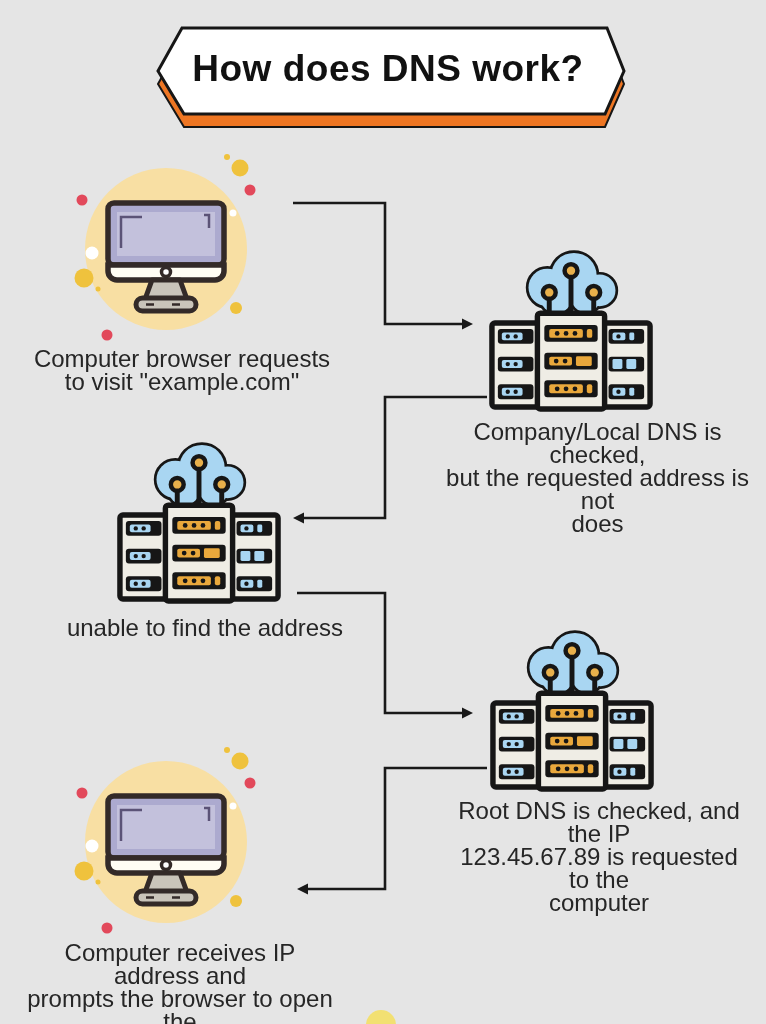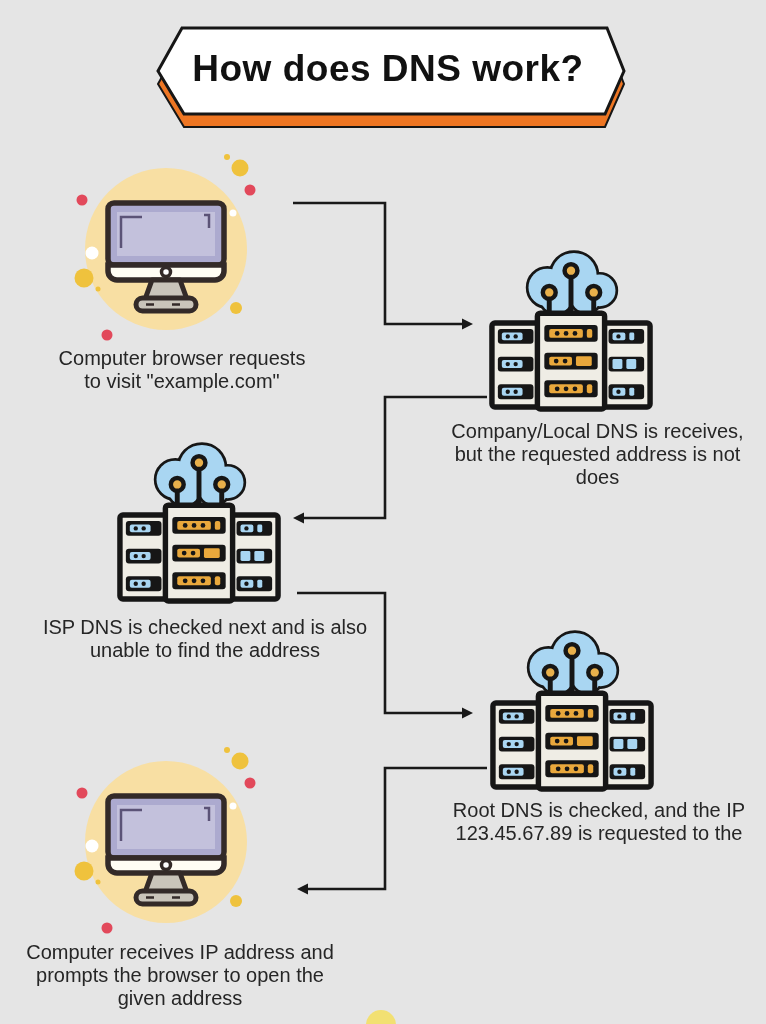--- a/index.html
+++ b/index.html
@@ -11,21 +11,21 @@
   .abs{position:absolute;}
   
   .banner{left:138px;top:22px;width:500px;height:112px;}
   .banner-title{
     left:138px;top:24px;width:500px;height:90px;
     display:flex;align-items:center;justify-content:center;
     font-size:37px;font-weight:bold;color:#111111;letter-spacing:0.5px;
   }
   
   .caption{
-    text-align:center;font-size:20px;line-height:23px;color:#262626;
+    text-align:center;font-size:24px;line-height:23px;color:#262626;
   }
   .caption span{display:block;}
   .cap1{left:28px;top:347px;width:308px;}
   .cap2{left:440px;top:420px;width:315px;}
   .cap3{left:40px;top:616px;width:330px;}
   .cap4{left:449px;top:799px;width:300px;}
   .cap5{left:25px;top:941px;width:310px;}
   
   .ic-computer1{left:60px;top:148px;width:212px;height:202px;}
   .ic-server1{left:487px;top:242px;width:168px;height:170px;}
@@ -182,39 +182,39 @@
   </svg>
   <div class="abs caption cap1">
     <span>Computer browser requests</span>
     <span>to visit "example.com"</span>
   </div>
 
   <svg class="abs ic-server1" viewBox="0 0 170 172">
     <use href="#sym-server"></use>
   </svg>
   <div class="abs caption cap2">
-    <span>Company/Local DNS is receives,</span>
+    <span>Company/Local DNS is checked,</span>
     <span>but the requested address is not</span>
     <span>does</span>
   </div>
 
   <svg class="abs ic-server2" viewBox="0 0 170 172">
     <use href="#sym-server"></use>
   </svg>
   <div class="abs caption cap3">
-    <span>ISP DNS is checked next and is also</span>
     <span>unable to find the address</span>
   </div>
 
   <svg class="abs ic-server3" viewBox="0 0 170 172">
     <use href="#sym-server"></use>
   </svg>
   <div class="abs caption cap4">
     <span>Root DNS is checked, and the IP</span>
     <span>123.45.67.89 is requested to the</span>
+    <span>computer</span>
   </div>
 
   <svg class="abs ic-computer2" viewBox="0 0 212 202">
     <use href="#sym-computer"></use>
   </svg>
   <div class="abs caption cap5">
     <span>Computer receives IP address and</span>
     <span>prompts the browser to open the</span>
     <span>given address</span>
   </div>

